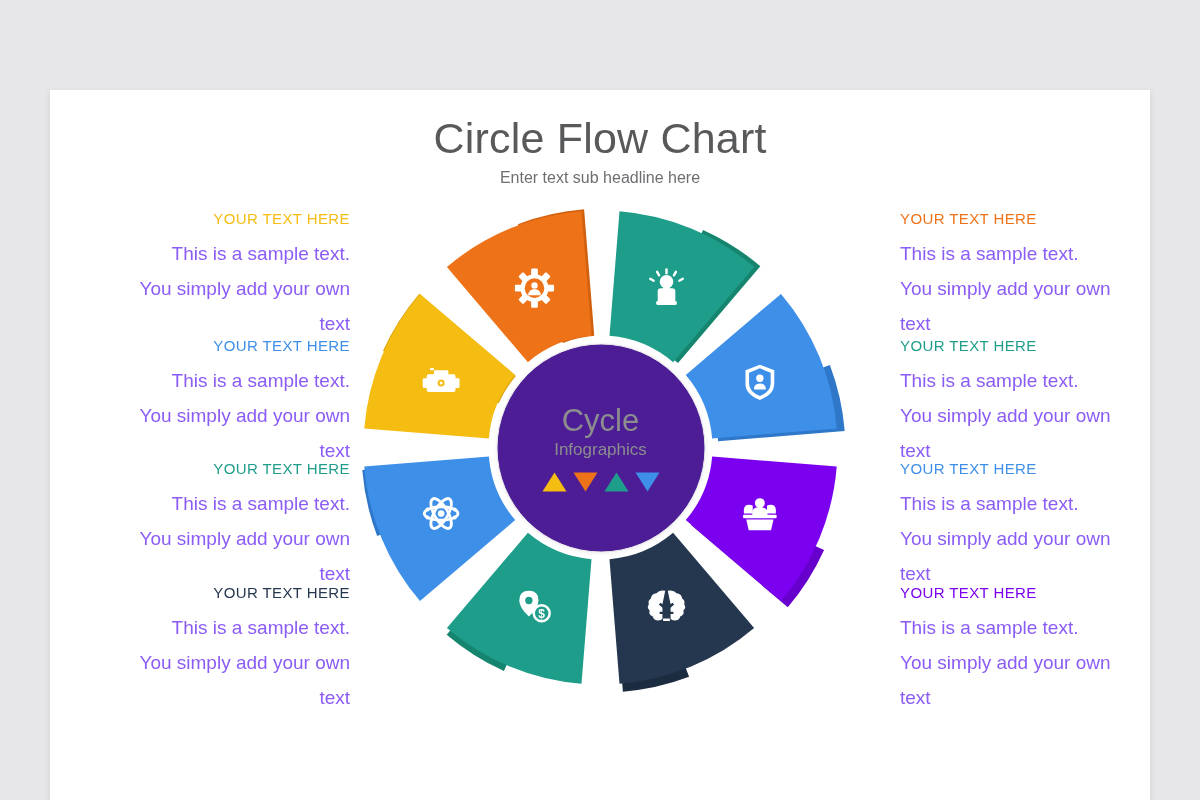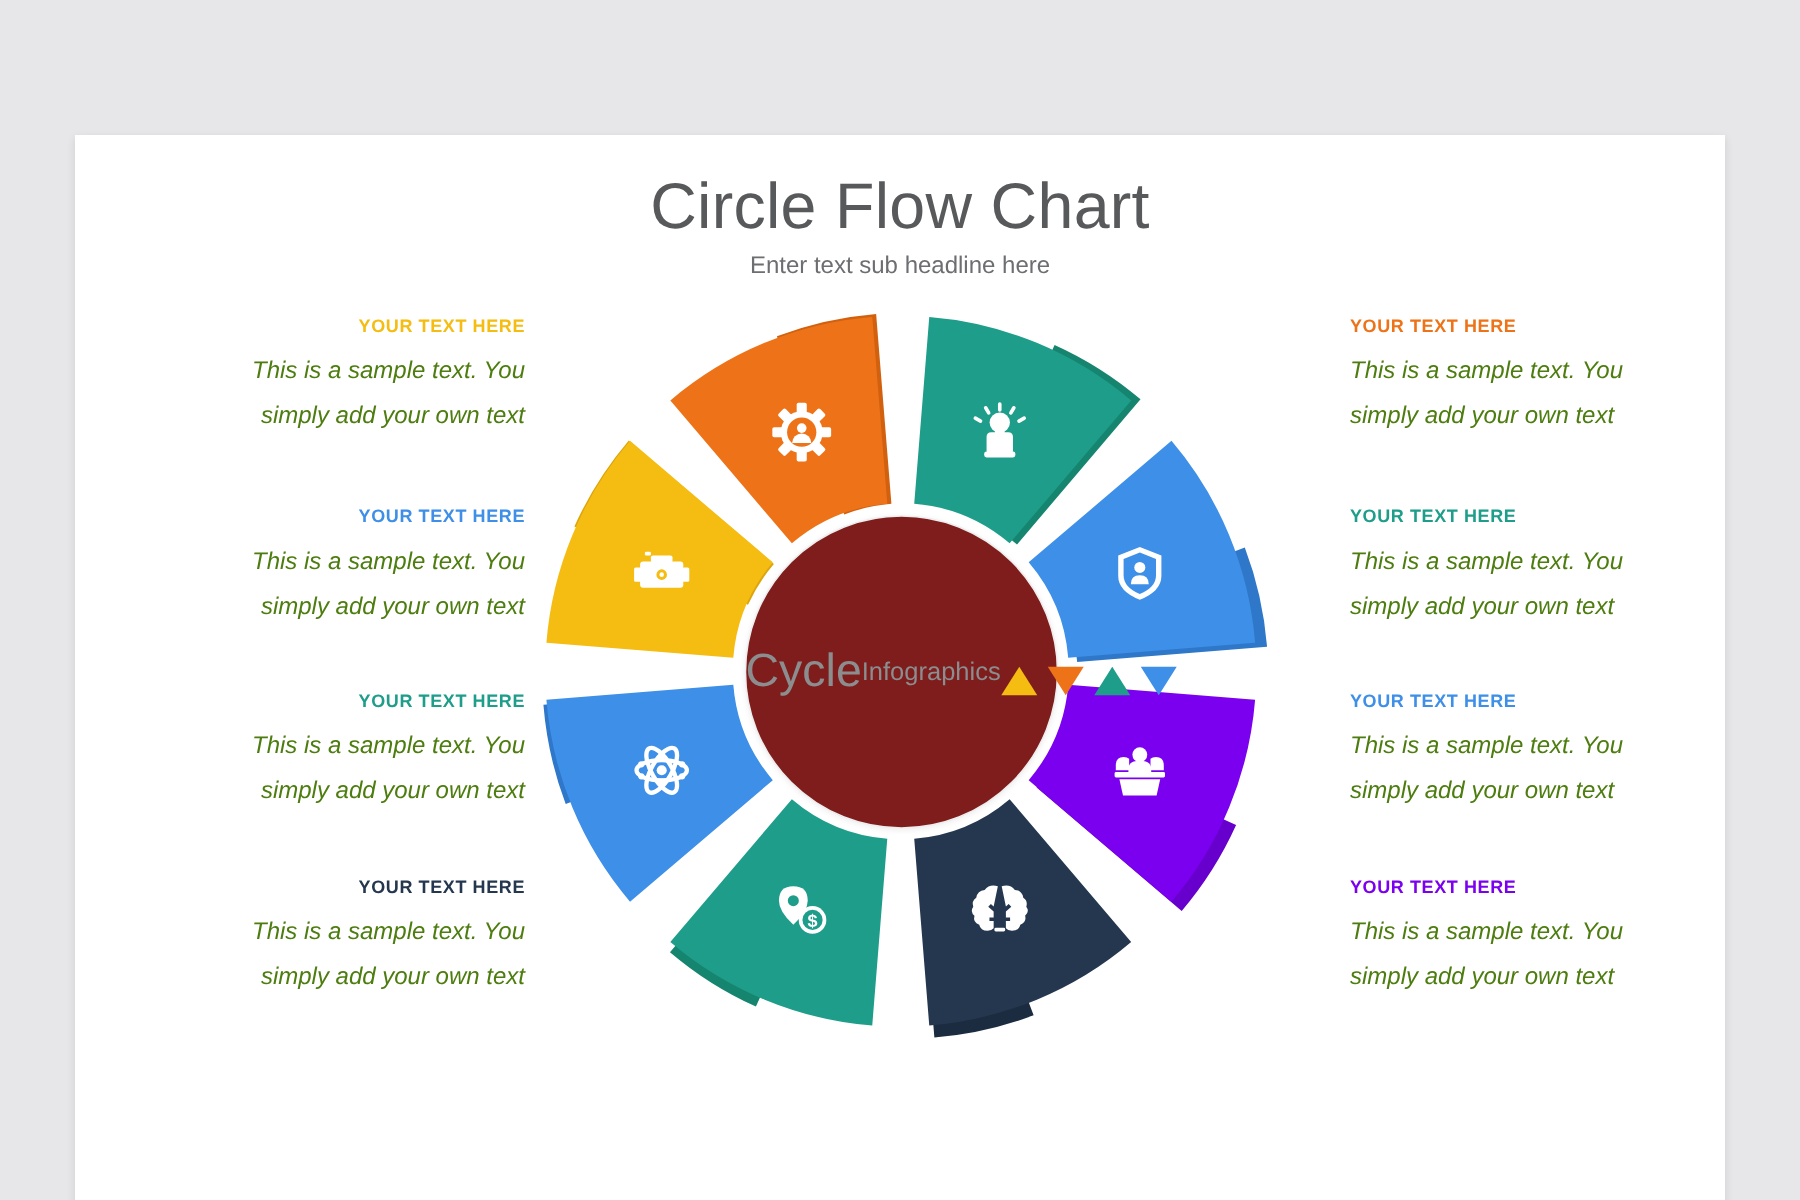--- a/index.html
+++ b/index.html
@@ -35,44 +35,44 @@
     width:475px; height:475px;
   }
   .wheel svg { display:block; width:475px; height:475px; overflow:visible; }
 
   .hub {
     position:absolute;
     left:50%; top:50%;
     transform:translate(-50%,-50%);
     width:209px; height:209px;
     border-radius:50%;
-    background:#7f1d1d;
+    background:#4c1d95;
     border:1px solid #eeeeee;
     box-shadow:0 1px 4px rgba(0,0,0,0.07);
-    display:flex; 
-    align-items:center; 
+    display:flex; flex-direction:column;
+    align-items:center; justify-content:center;
   }
   .hub-line1 { font-size:31px; color:#8c8d8f; line-height:1.1; }
   .hub-line2 { font-size:17px; color:#8c8d8f; line-height:1.25; margin-top:1px; }
   .hub-tris { display:flex; gap:7px; margin-top:13px; }
   .tri { width:0; height:0; border-left:12px solid transparent; border-right:12px solid transparent; }
   .tri.up { border-bottom-width:19px; border-bottom-style:solid; }
   .tri.down { border-top-width:19px; border-top-style:solid; }
 
   
   .col { position:absolute; width:215px; }
   .col.left  { left:85px;  text-align:right; }
   .col.right { left:850px; text-align:left; }
   .item { position:absolute; width:215px; }
   .item .head {
-    font-size:12px; font-weight:bold; letter-spacing:0.4px;
+    font-size:15px; font-weight:normal; letter-spacing:0.4px;
     margin-bottom:9px; white-space:nowrap;
   }
   .item .body {
-    font-size:16px; color:#4d7c0f; line-height:1.85;font-style:italic;
+    font-size:19px; color:#8b5cf6; line-height:1.85;
   }
   .icon-g { fill:#ffffff; }
 </style>
 </head>
 <body>
 
 <div class="slide">
 
   <div class="title">Circle Flow Chart</div>
   <div class="subtitle">Enter text sub headline here</div>

